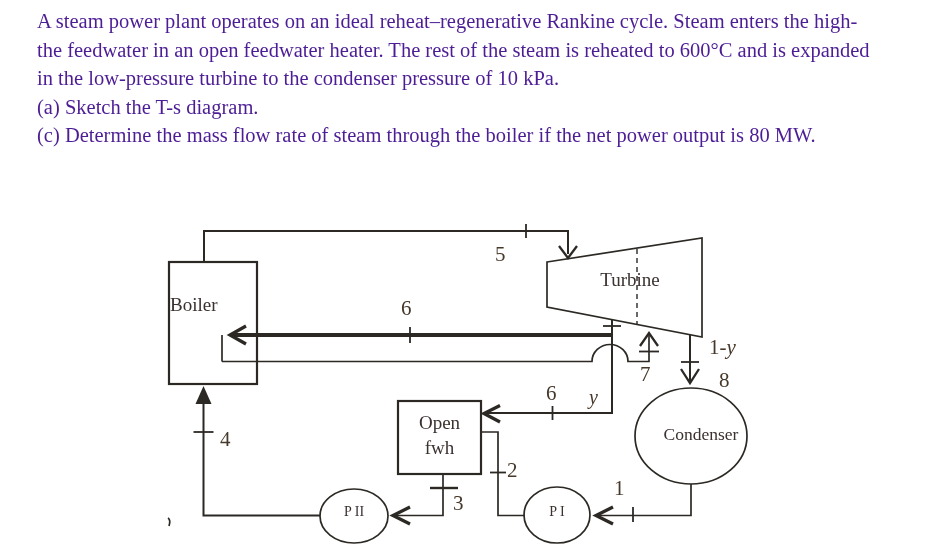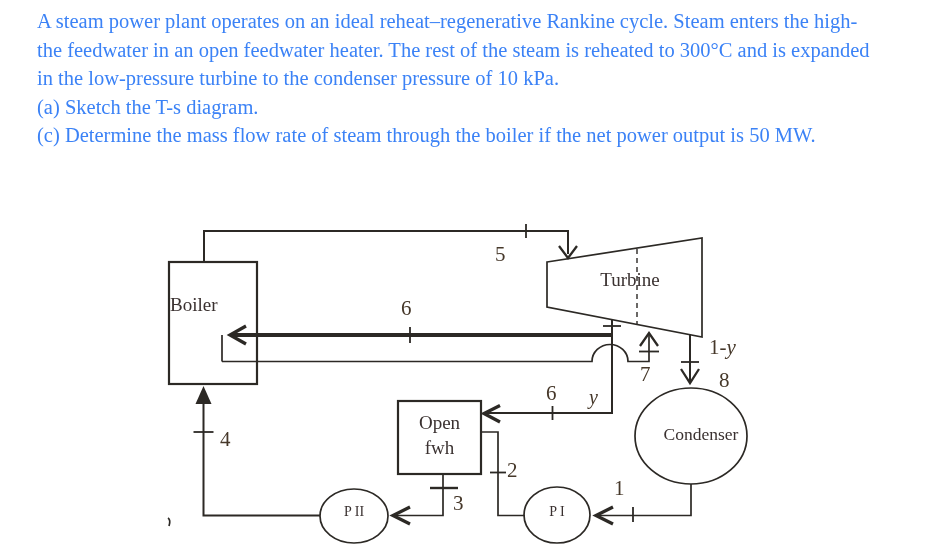--- a/index.html
+++ b/index.html
@@ -2,21 +2,21 @@
 <html><head>
 <meta charset="utf-8">
 <style>
   html,body { margin:0; padding:0; background:#ffffff; }
   .page {
     position:relative; width:947px; height:550px; background:#ffffff;
     overflow:hidden; font-family:"Liberation Serif", serif;
   }
   .problem {
     position:absolute; left:37px; top:7px; width:905px;
-    font-size:20.5px; line-height:28.6px; color:#3b82f6; white-space:nowrap;
+    font-size:20.5px; line-height:28.6px; color:#4c1d95; white-space:nowrap;
   }
   .diagram { position:absolute; left:0; top:0; width:947px; height:550px; }
   .diagram svg { position:absolute; left:0; top:0; }
 
   
   .comp   { fill:none; stroke:#2c2925; stroke-width:2.2px; }
   .thin   { stroke-width:1.7px; }
   .pipe   { fill:none; stroke:#2c2925; stroke-width:2px; }
   .pthin  { fill:none; stroke:#2c2925; stroke-width:1.7px; }
   .pthick { fill:none; stroke:#2c2925; stroke-width:3.8px; }
@@ -37,24 +37,24 @@
   .pump-lbl { font-size:14px; }
   .fwh-lbl { line-height:25px; }
 </style>
 </head>
 <body>
 
 <div class="page">
 
   <div class="problem">
     <div>A steam power plant operates on an ideal reheat–regenerative Rankine cycle. Steam enters the high-</div>
-    <div>the feedwater in an open feedwater heater. The rest of the steam is reheated to 300°C and is expanded</div>
+    <div>the feedwater in an open feedwater heater. The rest of the steam is reheated to 600°C and is expanded</div>
     <div>in the low-pressure turbine to the condenser pressure of 10 kPa.</div>
     <div>(a) Sketch the T-s diagram.</div>
-    <div>(c) Determine the mass flow rate of steam through the boiler if the net power output is 50 MW.</div>
+    <div>(c) Determine the mass flow rate of steam through the boiler if the net power output is 80 MW.</div>
   </div>
 
   <div class="diagram">
     <svg width="947" height="550" viewBox="0 0 947 550">
 
       <rect class="comp" x="169" y="262" width="88" height="122"></rect>
       <polygon class="comp thin" points="547,262 702,238 702,337 547,307"></polygon>
       <line class="dash" x1="637" y1="249" x2="637" y2="324"></line>
       <ellipse class="comp thin" cx="691" cy="436" rx="56" ry="48"></ellipse>
       <rect class="comp" x="398" y="401" width="83" height="73"></rect>

